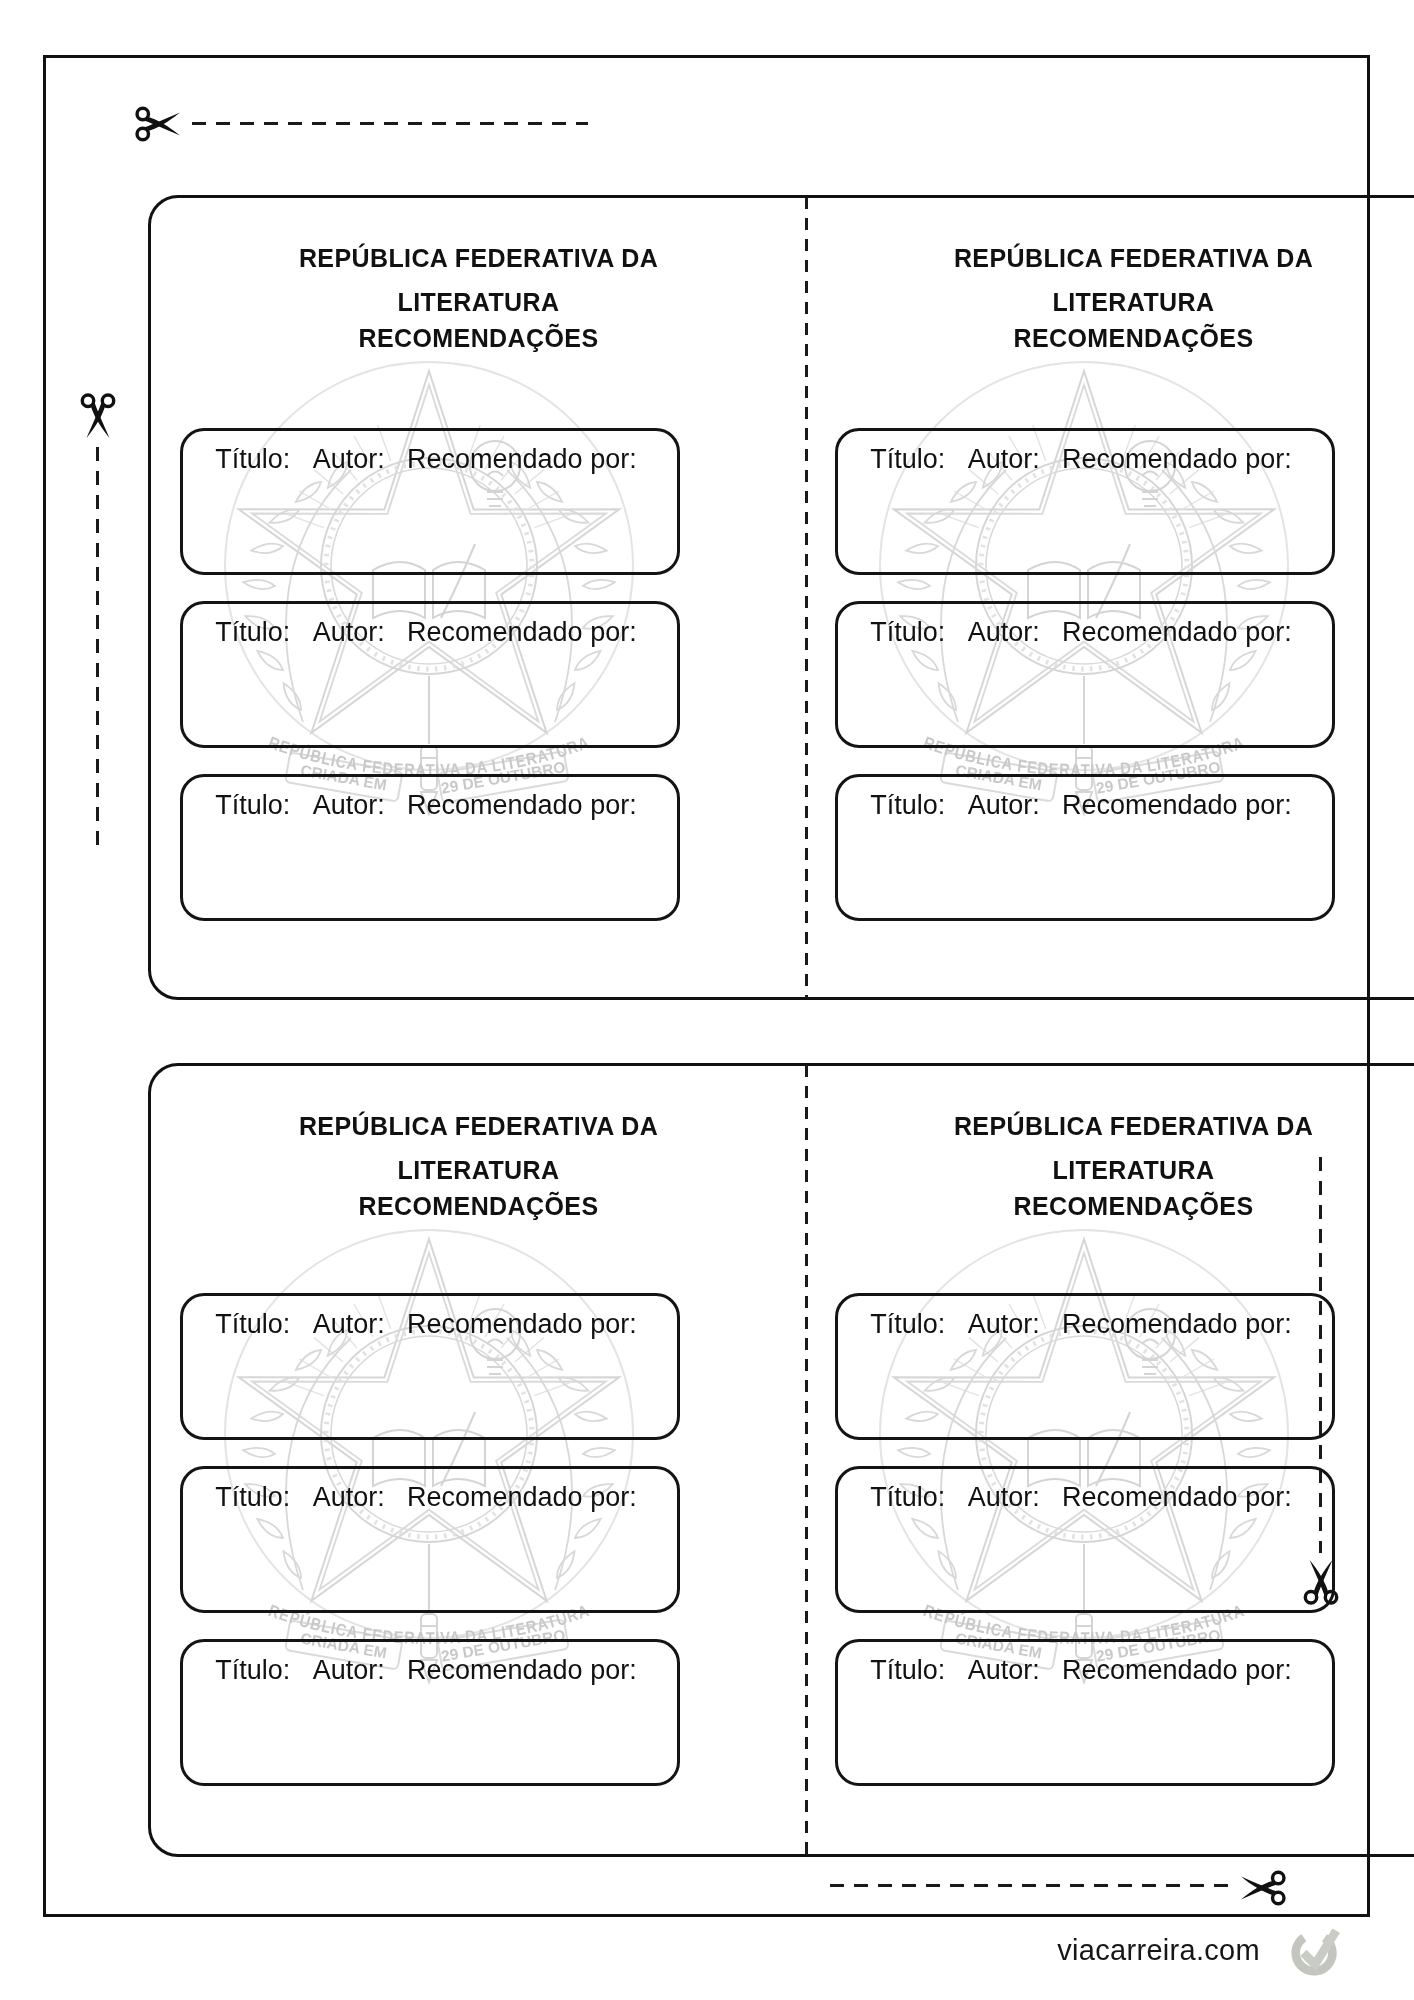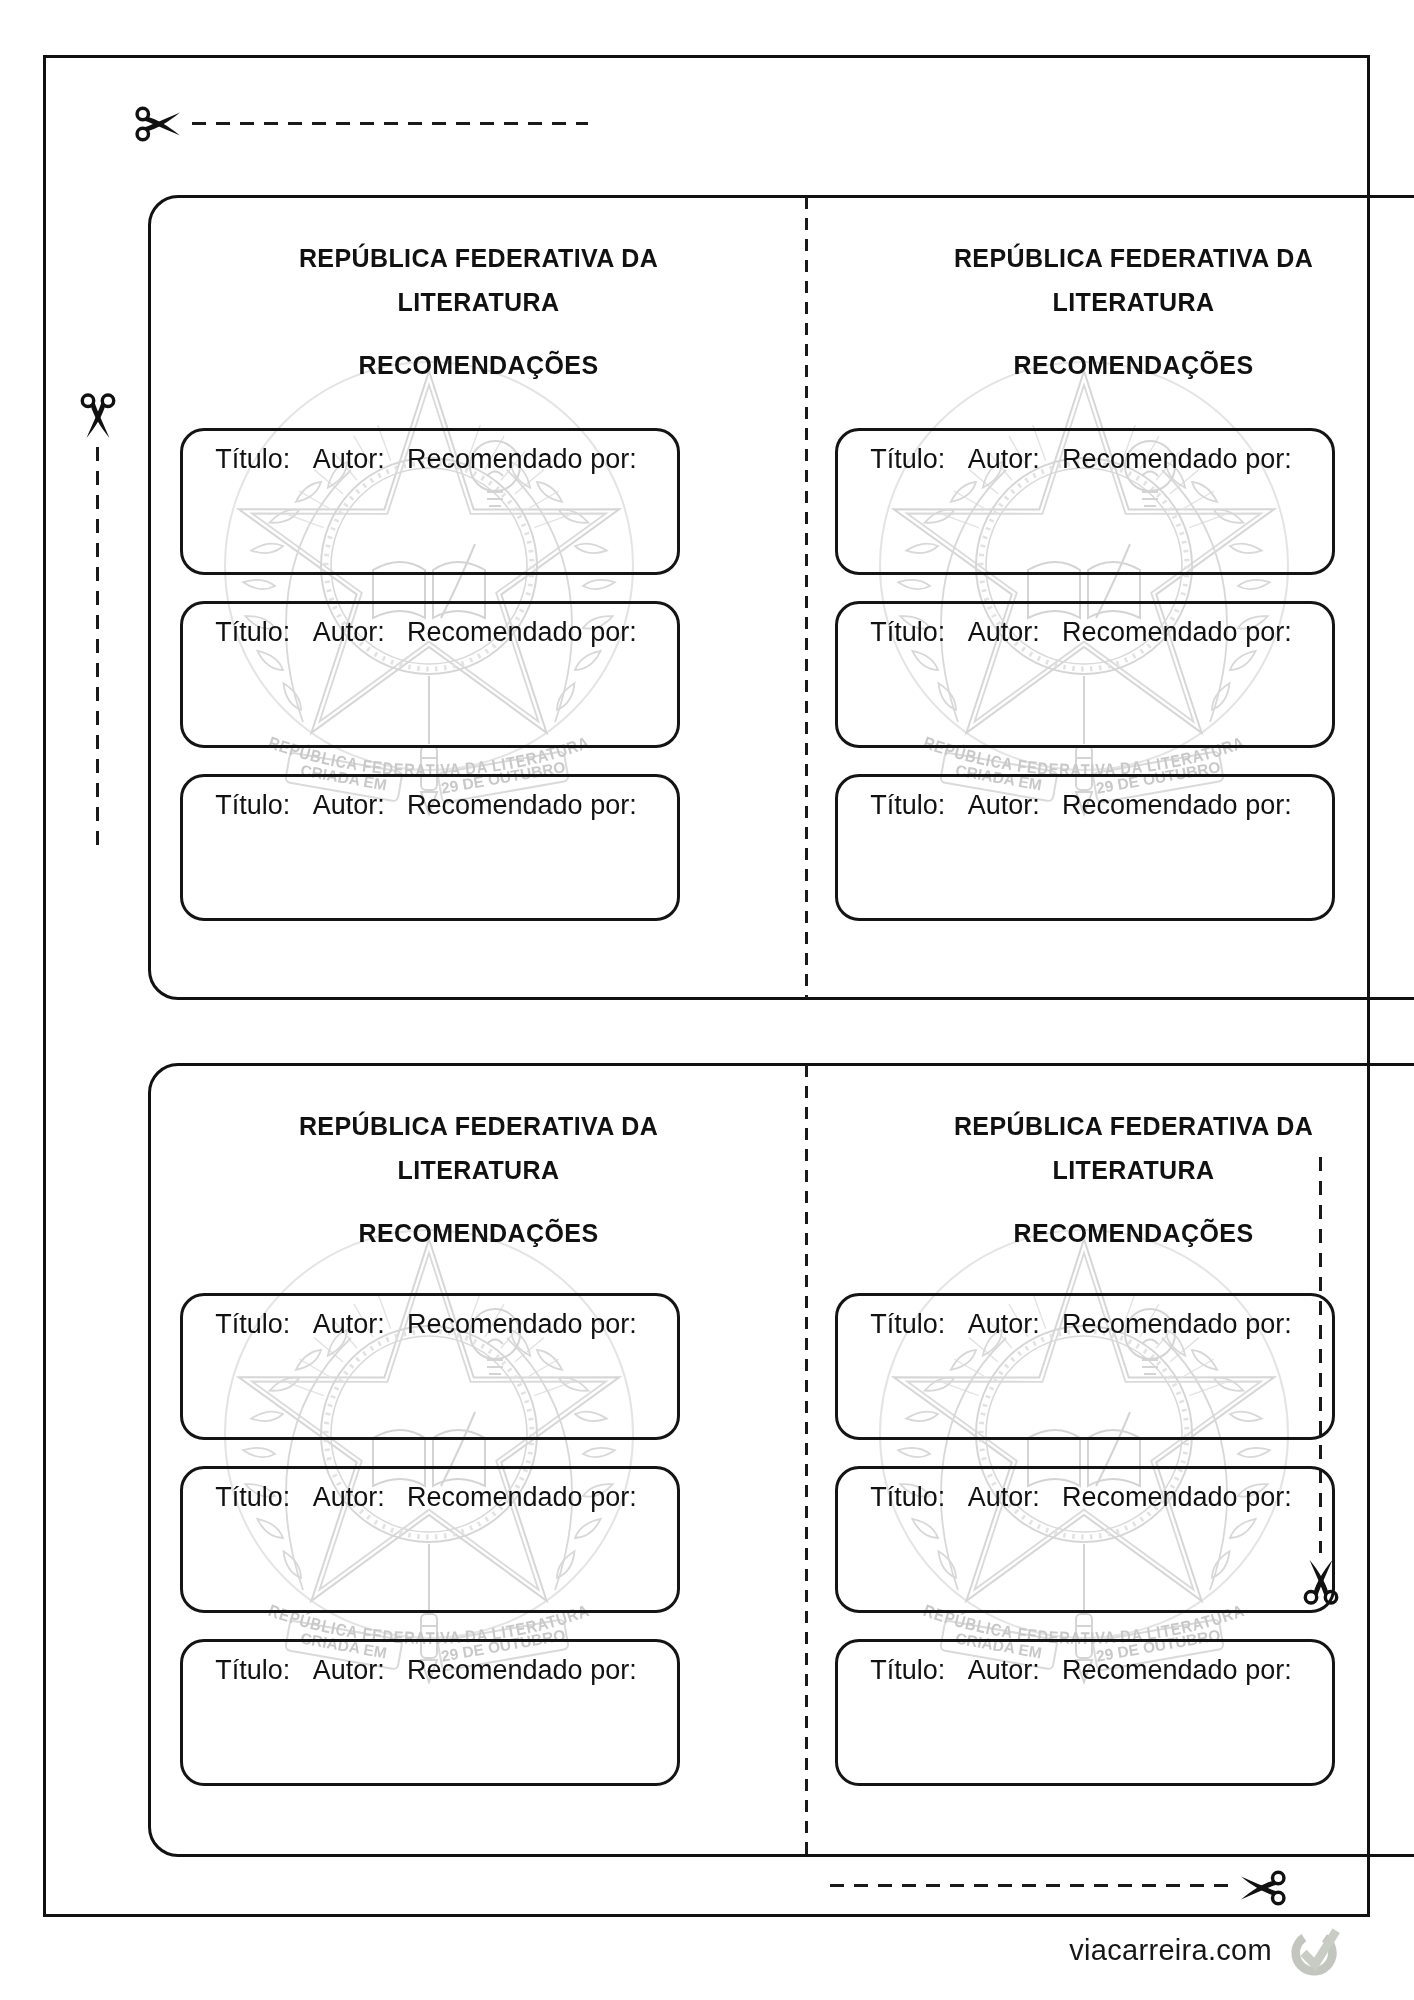--- a/index.html
+++ b/index.html
@@ -26,36 +26,36 @@
     position:absolute;left:50%;top:-1px;bottom:-1px;width:3px;margin-left:-1px;
     background:repeating-linear-gradient(180deg,#1a1a1a 0 12px,transparent 12px 21px);
   }
   .half{position:relative;flex:1;height:100%;}
   .watermark{position:absolute;left:68px;top:88px;width:420px;height:640px;z-index:0;}
   .chead{
     position:relative;z-index:1;margin-top:38px;text-align:center;
     font-weight:bold;font-size:25px;line-height:44px;letter-spacing:.4px;
   }
   .csub{
-    position:relative;z-index:1;margin-top:27px;text-align:center;
+    position:relative;z-index:1;text-align:center;
     font-weight:bold;font-size:25px;letter-spacing:.4px;
   }
   .fbox{
     position:absolute;left:29px;width:500px;height:147px;z-index:1;
     border:3px solid #141414;border-radius:24px;box-sizing:border-box;
     padding:8px 18px 8px 22px;display:flex;flex-direction:row;justify-content:space-evenly;
   }
   .frow{display:flex;height:40px;}
   .flabel{font-size:27px;line-height:40px;white-space:pre;}
   .fline{
     flex:1;height:3px;margin:31px 2px 0 10px;
     background:repeating-linear-gradient(90deg,#1d1d1d 0 24px,transparent 24px 29px);
   }
   
-  .footer{position:absolute;top:1921px;right:72px;height:58px;display:flex;align-items:center;gap:16px;z-index:2;}
+  .footer{position:absolute;top:1921px;right:72px;height:58px;display:flex;align-items:center;gap:28px;z-index:2;}
   .footer-text{font-size:29px;letter-spacing:.3px;color:#161616;}
   .hidden-defs{position:absolute;width:0;height:0;overflow:hidden;}
 </style>
 </head>
 <body>
 
 <svg class="hidden-defs" aria-hidden="true">
   <defs>
     <symbol id="scissors" viewBox="0 0 50 42">
       <g stroke="#111" stroke-width="3.6" fill="none">

